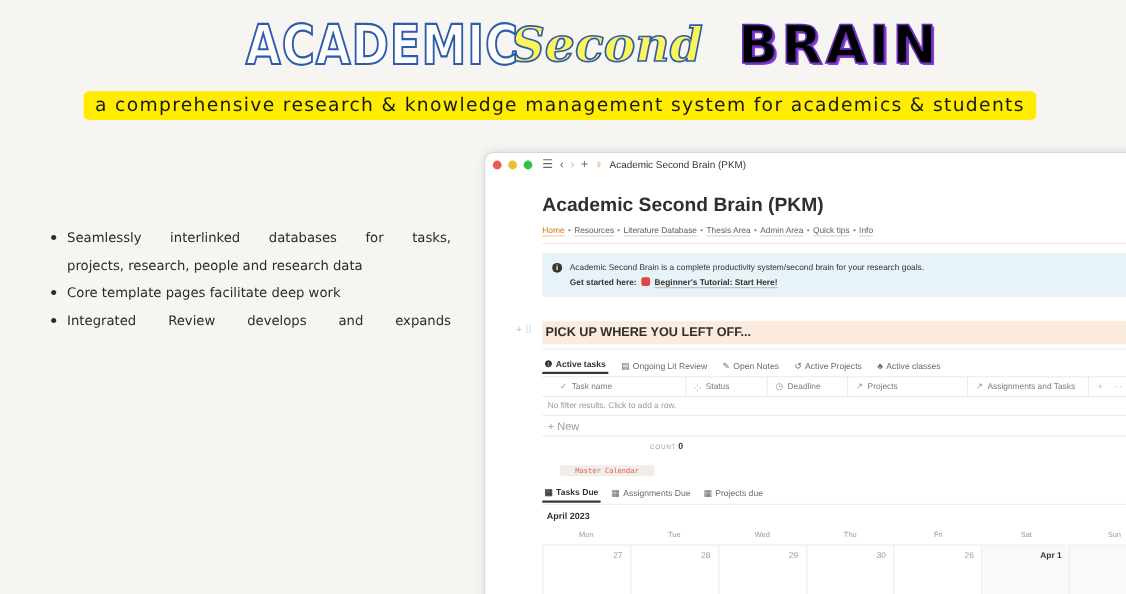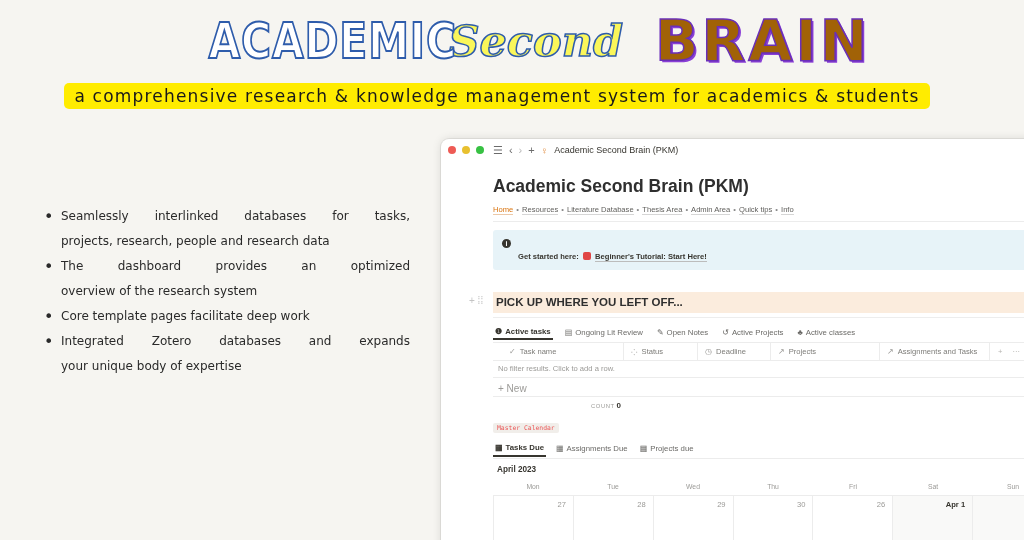--- a/index.html
+++ b/index.html
@@ -5,24 +5,24 @@
   * { box-sizing: border-box; margin: 0; padding: 0; }
   html, body { width: 1024px; height: 540px; overflow: hidden; }
   body { background: #f6f5f1; font-family: "Liberation Sans", sans-serif; position: relative; color: #37352f; }
 
   
   .title-row { position: absolute; top: 6px; left: 0; width: 1024px; height: 70px; display: flex; justify-content: center; align-items: center; gap: 32px; }
   .t-academic { font-family: "DejaVu Sans", sans-serif; font-weight: bold; font-size: 50px; letter-spacing: 1px; color: #ffffff;
     -webkit-text-stroke: 2px #2e5cab; transform: scaleX(0.82); transform-origin: right center; margin-right: -40px; }
   .t-second { font-family: "DejaVu Serif", serif; font-weight: bold; font-style: italic; font-size: 43px; color: #faf65a;
     -webkit-text-stroke: 1.5px #2e5cab; }
-  .t-brain { font-family: "DejaVu Sans", sans-serif; font-weight: bold; font-size: 57px; color: #a16207;
+  .t-brain { font-family: "DejaVu Sans", sans-serif; font-weight: bold; font-size: 48px; color: #000000;
     -webkit-text-stroke: 1.5px #6a2fb8; letter-spacing: 3px; text-shadow: 2px 2px 0 #8a3fd6; text-align: center; }
 
-  .subtitle { position: absolute; top: 83px; left: 64px; width: 866px; height: 26px; background: #ffec00; border-radius: 5px;
+  .subtitle { position: absolute; top: 83px; left: 76px; width: 866px; height: 26px; background: #ffec00; border-radius: 5px;
     display: flex; align-items: center; justify-content: center; font-family: "DejaVu Sans", sans-serif; font-size: 17px;
     letter-spacing: 1.2px; color: #1a1a1a; white-space: nowrap; overflow: hidden; }
 
   
   .bullets { position: absolute; top: 204px; left: 40px; width: 370px; list-style: none; }
   .bullets li { position: relative; padding-left: 21px; font-family: "DejaVu Sans", sans-serif; font-size: 12px; line-height: 25px; color: #2a2a2a; text-align: justify; text-align-last: left; }
   .bullets li::before { content: "•"; position: absolute; left: 4px; top: 0; font-size: 16px; }
   .bullets li .first { display: block; text-align: justify; text-align-last: justify; }
 
   
@@ -65,21 +65,21 @@
   .th .ic { font-size: 8px; color: #9b9a97; }
   .th.c1 { width: 131px; } .th.c2 { width: 74px; padding-left: 7px; } .th.c3 { width: 73px; padding-left: 7px; } .th.c4 { width: 109px; padding-left: 7px; } .th.c5 { width: 110px; padding-left: 7px; } .th.c6 { border-right: none; padding-left: 8px; gap: 10px; color: #b5b4b0; }
 
   .empty-row { position: absolute; top: 225px; left: 5px; font-size: 7.6px; color: #9b9a97; }
   .row-rule { position: absolute; top: 238px; left: 0; width: 560px; height: 1px; background: #ececec; }
   .new-row { position: absolute; top: 244px; left: 5px; font-size: 10px; color: #9b9a97; }
   .new-rule { position: absolute; top: 257px; left: 0; width: 560px; height: 1px; background: #ececec; }
   .count { position: absolute; top: 262px; left: 98px; font-size: 5.8px; letter-spacing: 0.6px; color: #9b9a97; }
   .count b { font-size: 8px; color: #37352f; letter-spacing: 0; margin-left: 2px; }
 
-  .code-label { position: absolute; top: 284px; left: 0; background: #f1eeea; color: #eb5757; font-family: "DejaVu Sans Mono", monospace; font-size: 6.4px; padding: 1px 4px; border-radius: 2px; }
+  .code-label { position: absolute; top: 284px; left: 16px; background: #f1eeea; color: #eb5757; font-family: "DejaVu Sans Mono", monospace; font-size: 6.4px; padding: 1px 14px; border-radius: 2px; }
 
   .cal-tabs { position: absolute; top: 301px; left: 0; display: flex; gap: 8px; font-size: 7.8px; color: #6b6a67; white-space: nowrap; }
   .cal-tabs .tab { height: 17px; }
   .cal-tabs-rule { position: absolute; top: 319px; left: 0; width: 560px; height: 1px; background: #ececec; }
 
   .month { position: absolute; top: 326px; left: 4px; font-size: 8.2px; font-weight: bold; color: #37352f; }
   .weekdays { position: absolute; top: 344px; left: 0; width: 560px; display: flex; font-size: 6.8px; color: #9b9a97; }
   .weekdays div { width: 86.7px; text-align: center; }
   .cal-grid { position: absolute; top: 356px; left: 0; width: 560px; height: 70px; display: flex; border-top: 1px solid #ececec; border-left: 1px solid #ececec; }
   .cal-cell { width: 86.7px; height: 70px; border-right: 1px solid #ececec; position: relative; font-size: 7.6px; color: #9b9a97; }
@@ -96,29 +96,24 @@
   <span class="t-brain">BRAIN</span>
 </div>
 <div class="subtitle">a comprehensive research &amp; knowledge management system for academics &amp; students</div>
 
 <ul class="bullets">
   <li>
     <span class="first">Seamlessly interlinked databases for tasks,</span>
     <span>projects, research, people and research data</span>
   </li>
   <li>
-    <span class="first">The dashboard provides an optimized</span>
-    <span>overview of the research system</span>
-  </li>
-  <li>
     <span>Core template pages facilitate deep work</span>
   </li>
   <li>
-    <span class="first">Integrated Zotero databases and expands</span>
-    <span>your unique body of expertise</span>
+    <span class="first">Integrated Review develops and expands</span>
   </li>
 </ul>
 
 <div class="window">
   <div class="topbar">
     <span class="dot red"></span>
     <span class="dot yellow"></span>
     <span class="dot green"></span>
     <span class="tb-icon" style="margin-left:3px">☰</span>
     <span class="tb-icon">‹</span>
@@ -131,20 +126,21 @@
   <div class="page">
     <div class="page-title">Academic Second Brain (PKM)</div>
 
     <div class="crumbs">
       <a class="home">Home</a><span class="sep">•</span><a>Resources</a><span class="sep">•</span><a>Literature Database</a><span class="sep">•</span><a>Thesis Area</a><span class="sep">•</span><a>Admin Area</a><span class="sep">•</span><a>Quick tips</a><span class="sep">•</span><a>Info</a>
     </div>
     <div class="divider"></div>
 
     <div class="callout">
       <span class="info-icon">i</span>
+      <div class="line1">Academic Second Brain is a complete productivity system/second brain for your research goals.</div>
       <div class="line2">
         <span>Get started here:</span>
         <span class="tut-emoji"></span>
         <span class="tut-link">Beginner's Tutorial: Start Here!</span>
       </div>
     </div>
 
     <div class="block-handles">+ ⁞⁞</div>
     <div class="section-heading">PICK UP WHERE YOU LEFT OFF...</div>
     <div class="heading-rule"></div>

